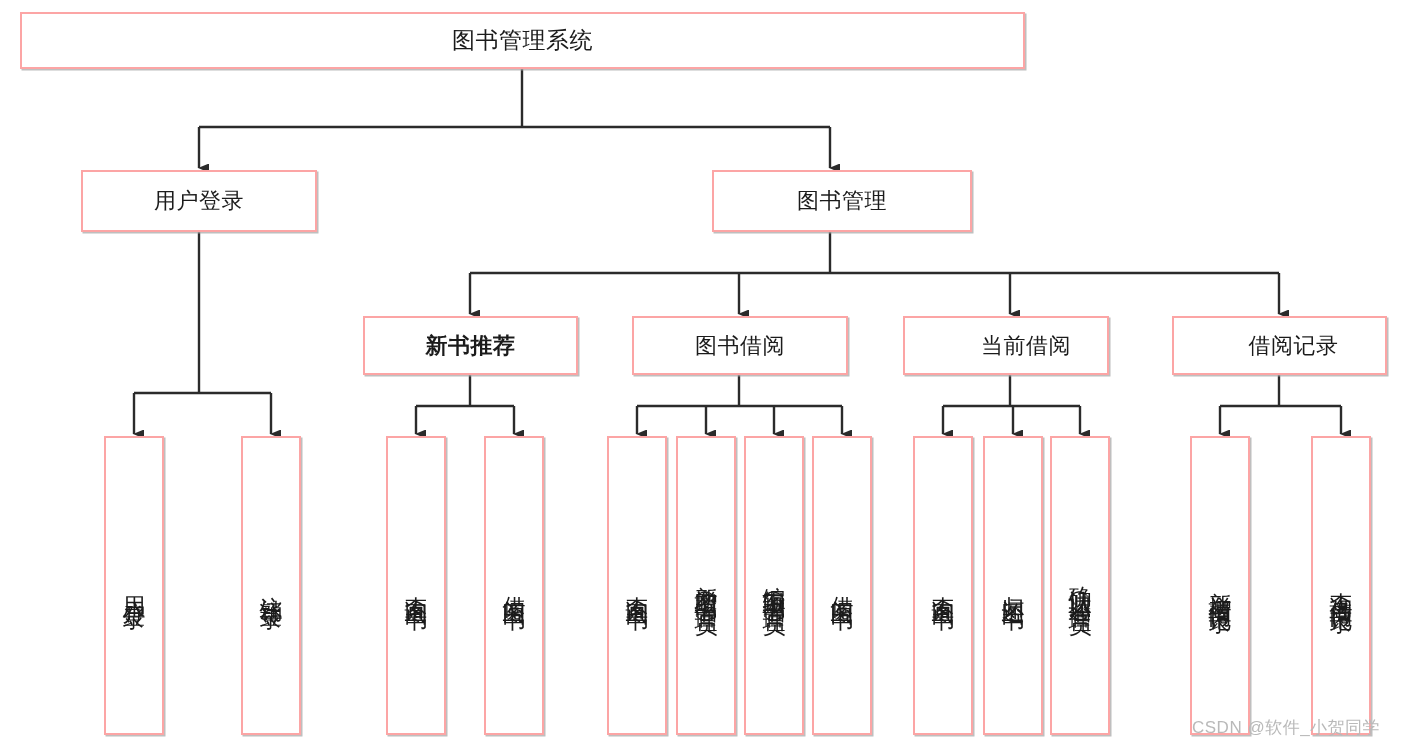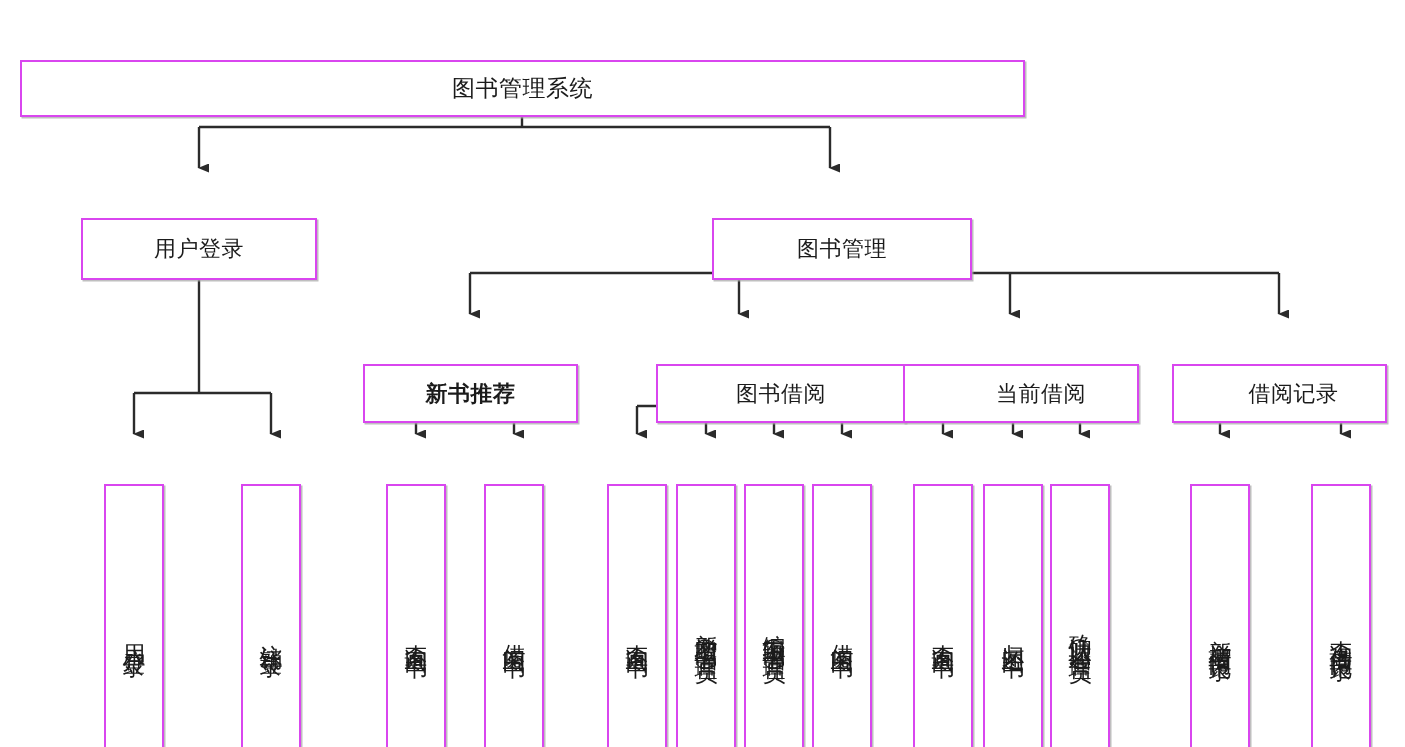--- a/index.html
+++ b/index.html
@@ -23,26 +23,25 @@
     left: 0;
     top: 0;
     width: 1405px;
     height: 747px;
     pointer-events: none;
   }
   .node {
     position: absolute;
     box-sizing: border-box;
     background: #ffffff;
-    border: 2px solid #d946ef;
+    border: 2px solid #fca5a5;
     display: flex;
     align-items: center;
     justify-content: center;
     box-shadow: 1.5px 1.5px 0 rgba(170,170,170,0.75);
-    margin-top: 48px;
   }
   .node-label {
     color: #1b1b1b;
     text-align: center;
     line-height: 1.18;
     letter-spacing: 0.5px;
     white-space: nowrap;
   }
   .node.horizontal .node-label {
     font-size: 22px;
@@ -123,24 +122,24 @@
       </div>
       <div class="node horizontal" style="left: 81px; top: 170px; width: 236px; height: 62px;">
         <span class="node-label">用户登录</span>
       </div>
       <div class="node horizontal" style="left: 712px; top: 170px; width: 260px; height: 62px;">
         <span class="node-label">图书管理</span>
       </div>
       <div class="node horizontal" style="left: 363px; top: 316px; width: 215px; height: 59px; font-weight: bold;">
         <span class="node-label">新书推荐</span>
       </div>
-      <div class="node horizontal" style="left: 656px; top: 316px; width: 250px; height: 59px;">
+      <div class="node horizontal" style="left: 632px; top: 316px; width: 216px; height: 59px;">
         <span class="node-label">图书借阅</span>
       </div>
-      <div class="node horizontal" style="left: 903px; top: 316px; width: 236px; height: 59px; padding-left: 40px;">
+      <div class="node horizontal" style="left: 903px; top: 316px; width: 206px; height: 59px; padding-left: 40px;">
         <span class="node-label">当前借阅</span>
       </div>
       <div class="node horizontal" style="left: 1172px; top: 316px; width: 215px; height: 59px; padding-left: 28px;">
         <span class="node-label">借阅记录</span>
       </div>
       <div class="node vertical" style="left: 104px; top: 436px; width: 60px; height: 299px;">
         <span class="node-label">用户登录</span>
       </div>
       <div class="node vertical" style="left: 241px; top: 436px; width: 60px; height: 299px;">
         <span class="node-label">注销登录</span>
@@ -173,14 +172,15 @@
         <span class="node-label">确认归还（管理员）</span>
       </div>
       <div class="node vertical" style="left: 1190px; top: 436px; width: 60px; height: 299px;">
         <span class="node-label">新增借阅记录</span>
       </div>
       <div class="node vertical" style="left: 1311px; top: 436px; width: 60px; height: 299px;">
         <span class="node-label">查询借阅记录</span>
       </div>
     </div>
 
+  <div class="watermark" style="left: 1192px; top: 716px;">CSDN @软件_小贺同学</div>
 
 </div>
 
 </body></html>

